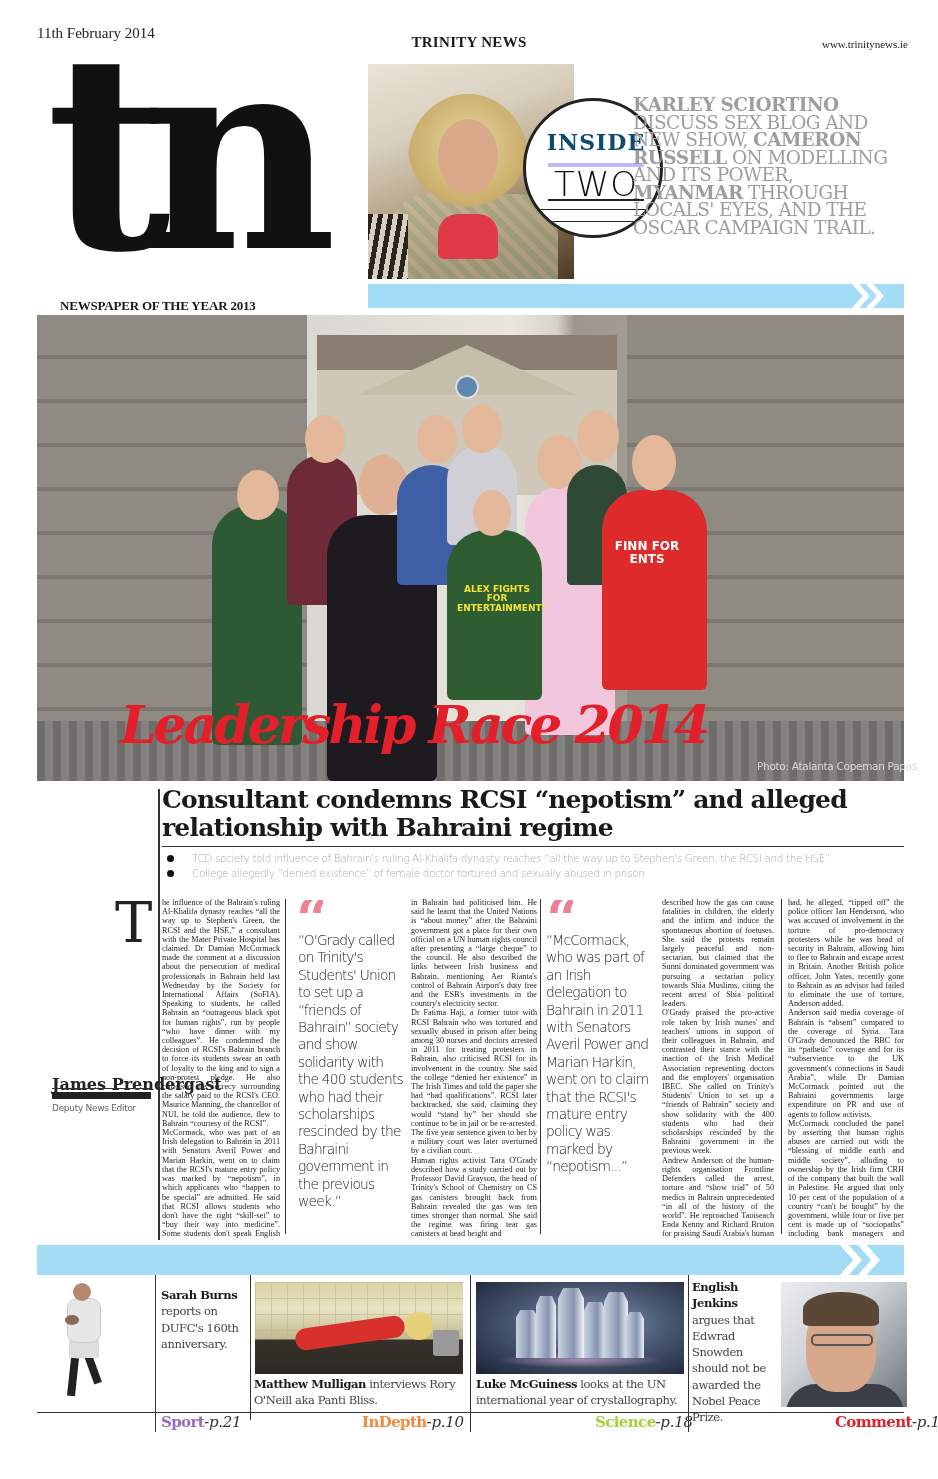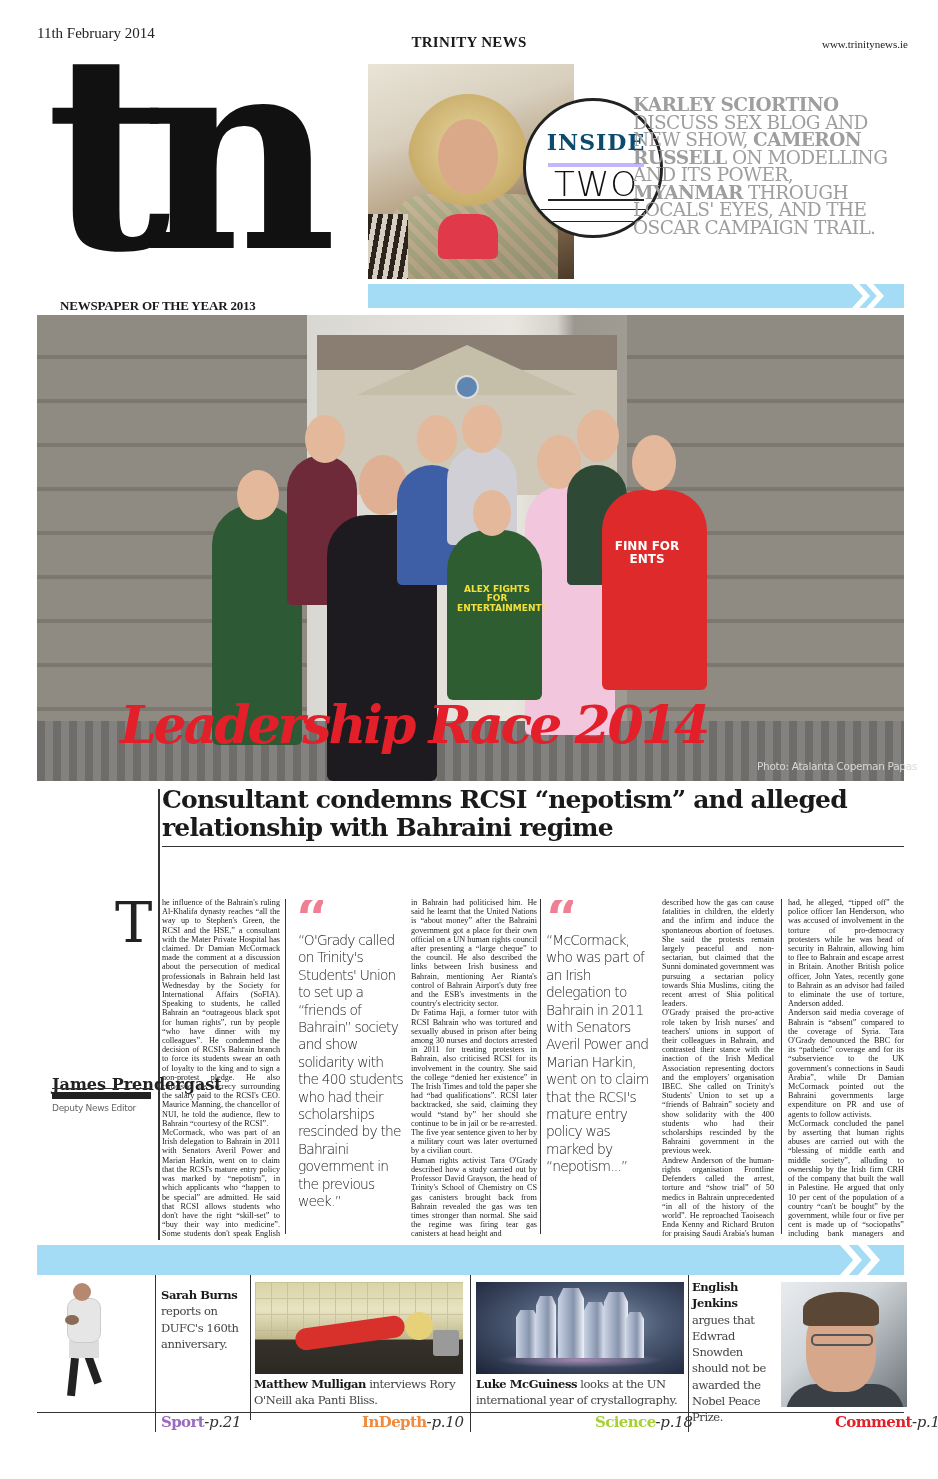--- a/index.html
+++ b/index.html
@@ -199,20 +199,22 @@
   <div class="head" style="left:595px;top:120px;width:44px;height:56px;"></div>
   <div class="shirt-text" style="left:575px;top:225px;width:70px;color:#fff;font-size:12px;">FINN FOR ENTS</div>
 </div>
 <div class="abs headline-photo">Leadership Race 2014</div>
 <div class="abs photo-credit">Photo: Atalanta Copeman Papas</div>
 
 <div class="abs vrule"></div>
 <h1 class="abs article-title">Consultant condemns RCSI “nepotism” and alleged relationship with Bahraini regime</h1>
 <div class="abs title-rule"></div>
 <ul class="abs bullets">
+  <li>TCD society told influence of Bahrain's ruling Al-Khalifa dynasty reaches “all the way up to Stephen's Green, the RCSI and the HSE”</li>
+  <li>College allegedly “denied existence” of female doctor tortured and sexually abused in prison</li>
 </ul>
 
 <div class="abs dropcap">T</div>
 <div class="abs byline">James Prendergast</div>
 <div class="abs byline-bar"></div>
 <div class="abs byline-bar2"></div>
 <div class="abs byline-role">Deputy News Editor</div>
 
 <div class="abs col col1">
   <p>he influence of the Bahrain's ruling Al-Khalifa dynasty reaches “all the way up to Stephen's Green, the RCSI and the HSE,” a consultant with the Mater Private Hospital has claimed. Dr Damian McCormack made the comment at a discussion about the persecution of medical professionals in Bahrain held last Wednesday by the Society for International Affairs (SoFIA). Speaking to students, he called Bahrain an “outrageous black spot for human rights”, run by people “who have dinner with my colleagues”. He condemned the decision of RCSI's Bahrain branch to force its students swear an oath of loyalty to the king and to sign a non-protest pledge. He also criticised the secrecy surrounding the salary paid to the RCSI's CEO. Maurice Manning, the chancellor of NUI, he told the audience, flew to Bahrain “courtesy of the RCSI”.</p>

